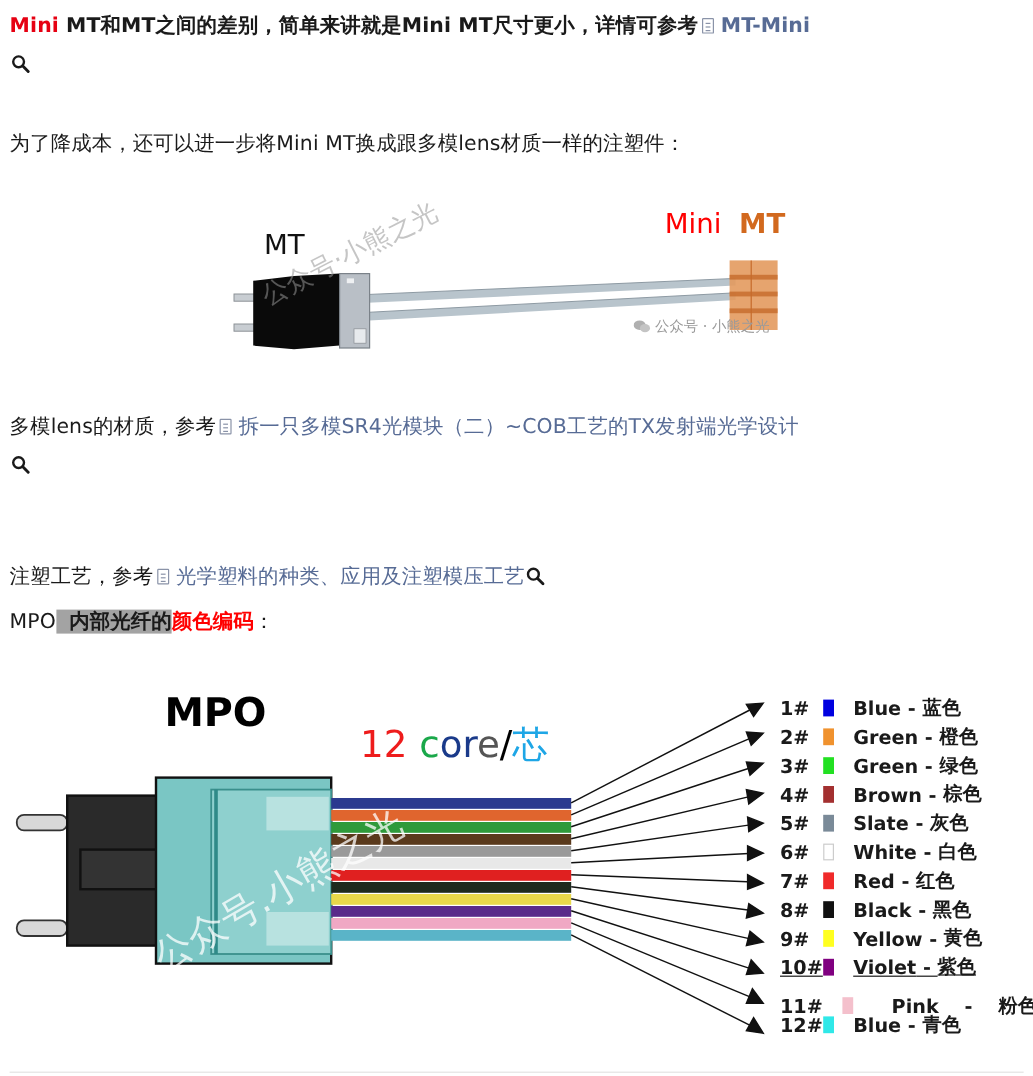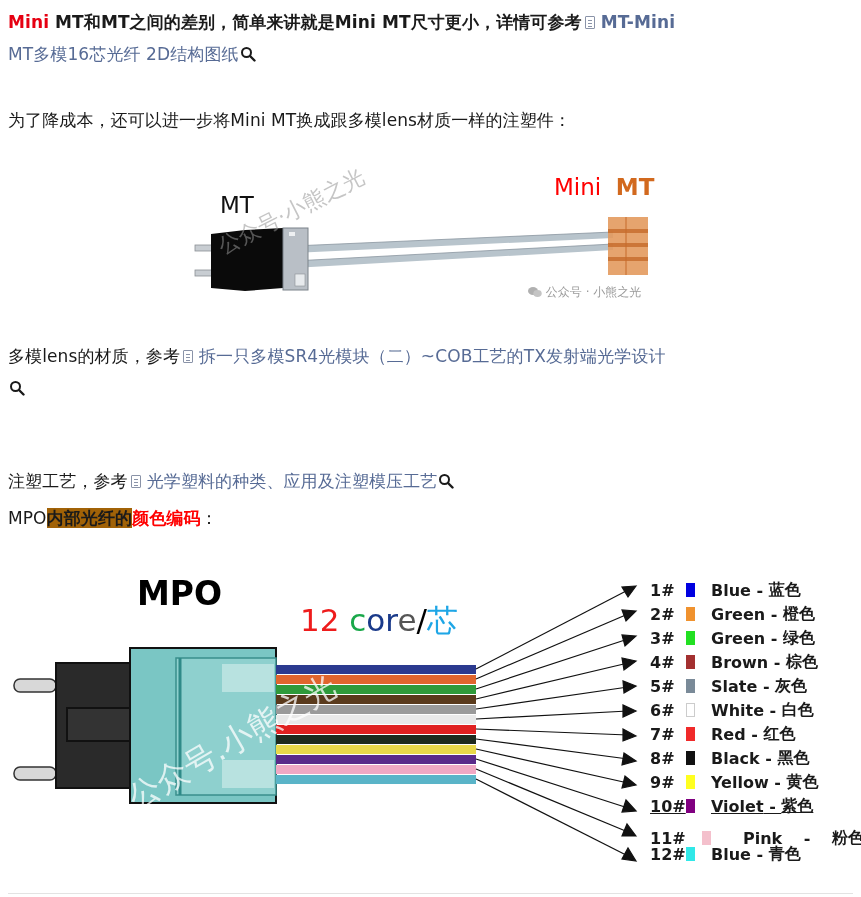--- a/index.html
+++ b/index.html
@@ -6,21 +6,21 @@
   body { width: 861px; height: 897px; overflow: hidden; position: relative;
          font-family: "DejaVu Sans", "Liberation Sans", sans-serif; color: #1a1a1a; }
   .p { position: absolute; left: 8px; right: 4px; font-size: 17px; line-height: 32px; letter-spacing: 0.1px; }
   .red { color: #e60012; }
   .link { color: #576b95; }
   .doc-icon { display: inline-block; width: 10px; height: 13px; border: 1px solid #8a93a8; border-radius: 1px;
               vertical-align: -1px; margin: 0 6px 0 3px; position: relative; box-sizing: border-box; }
   .doc-icon::before { content: ""; position: absolute; left: 2px; top: 3px; width: 4px; height: 1px; background: #8a93a8;
                       box-shadow: 0 3px 0 #8a93a8, 0 6px 0 #8a93a8; }
   .search-icon { display: inline-block; vertical-align: -2px; margin-left: 1px; }
-  .hl-yellow { background: #a16207; font-weight: bold; color: #1a1a1a; }
+  .hl-yellow { background: #a3a3a3; font-weight: bold; color: #1a1a1a; padding-left: 11px; }
   .hl-red { color: #ff0000; font-weight: bold; text-align: right; }
 
   
   .mt-fig { position: absolute; left: 183px; top: 160px; width: 495px; height: 145px; }
   .mt-label { position: absolute; font-size: 23px; font-family: "DejaVu Sans", sans-serif; }
   .wm { position: absolute; color: rgba(150,150,150,0.55); font-size: 22px; white-space: nowrap; }
   .wm-small { position: absolute; color: #9a9a9a; font-size: 12px; white-space: nowrap; }
 
   
   .mpo-fig { position: absolute; left: 0; top: 560px; width: 861px; height: 325px; }
@@ -29,21 +29,21 @@
   .legend-sw { width: 9px; height: 14px; margin: 0 16px 0 2px; box-sizing: border-box; }
   .divider { position: absolute; left: 8px; right: 8px; top: 893px; height: 1px; background: #e3e3e3; }
 </style>
 </head>
 <body>
 
 <div class="p" style="top:6px;font-weight:bold;">
   <span class="red">Mini</span><span> MT和MT之间的差别，简单来讲就是Mini MT尺寸更小，详情可参考</span><span class="doc-icon"></span><span class="link"><span>MT-Mini</span></span>
 </div>
 <div class="p" style="top:38px;">
-  <span class="link"><span>MT多模16芯光纤 2D结构图纸</span></span><svg class="search-icon" width="16" height="16" viewBox="0 0 16 16">
+  <svg class="search-icon" width="16" height="16" viewBox="0 0 16 16">
       <circle cx="6.5" cy="6.5" r="4.5" fill="none" stroke="#1a1a1a" stroke-width="2"></circle>
       <line x1="10" y1="10" x2="14.5" y2="14.5" stroke="#1a1a1a" stroke-width="2.4" stroke-linecap="round"></line>
     </svg>
 </div>
 
 <div class="p" style="top:104px;">为了降成本，还可以进一步将Mini MT换成跟多模lens材质一样的注塑件：</div>
 
 <div class="mt-fig">
   <svg width="495" height="145" viewBox="0 0 495 145">
 
@@ -63,21 +63,21 @@
 
     <rect x="425" y="57" width="40" height="58" fill="#e39a5e" opacity="0.9"></rect>
     <rect x="425" y="69" width="40" height="4" fill="#c66a2a" opacity="0.8"></rect>
     <rect x="425" y="83" width="40" height="4" fill="#c66a2a" opacity="0.8"></rect>
     <rect x="425" y="97" width="40" height="4" fill="#c66a2a" opacity="0.8"></rect>
     <line x1="443" y1="57" x2="443" y2="115" stroke="#c66a2a" stroke-width="1"></line>
   </svg>
   <div class="mt-label" style="left:37px; top:32px; color:#111;">MT</div>
   <div class="mt-label" style="left:371px; top:14px;"><span style="color:#ff0000;">Mini</span>&nbsp;&nbsp;<span style="color:#d2691e; font-weight:bold;">MT</span></div>
   <div class="wm" style="left:30px; top:75px; transform:rotate(-27deg); transform-origin:left top;">公众号·小熊之光</div>
-  <div class="wm-small" style="left:345px; top:124px;">
+  <div class="wm-small" style="left:345px; top:104px;">
     <svg width="14" height="12" viewBox="0 0 14 12" style="vertical-align:-2px;">
         <ellipse cx="5" cy="5" rx="5" ry="4" fill="#b0b0b0"></ellipse>
         <ellipse cx="9.5" cy="7.5" rx="4.2" ry="3.4" fill="#c4c4c4"></ellipse>
       </svg>
     <span>公众号 · 小熊之光</span>
   </div>
 </div>
 
 <div class="p" style="top:340px;">
   <span>多模lens的材质，参考</span><span class="doc-icon"></span><span class="link">拆一只多模SR4光模块（二）~COB工艺的TX发射端光学设计</span>

